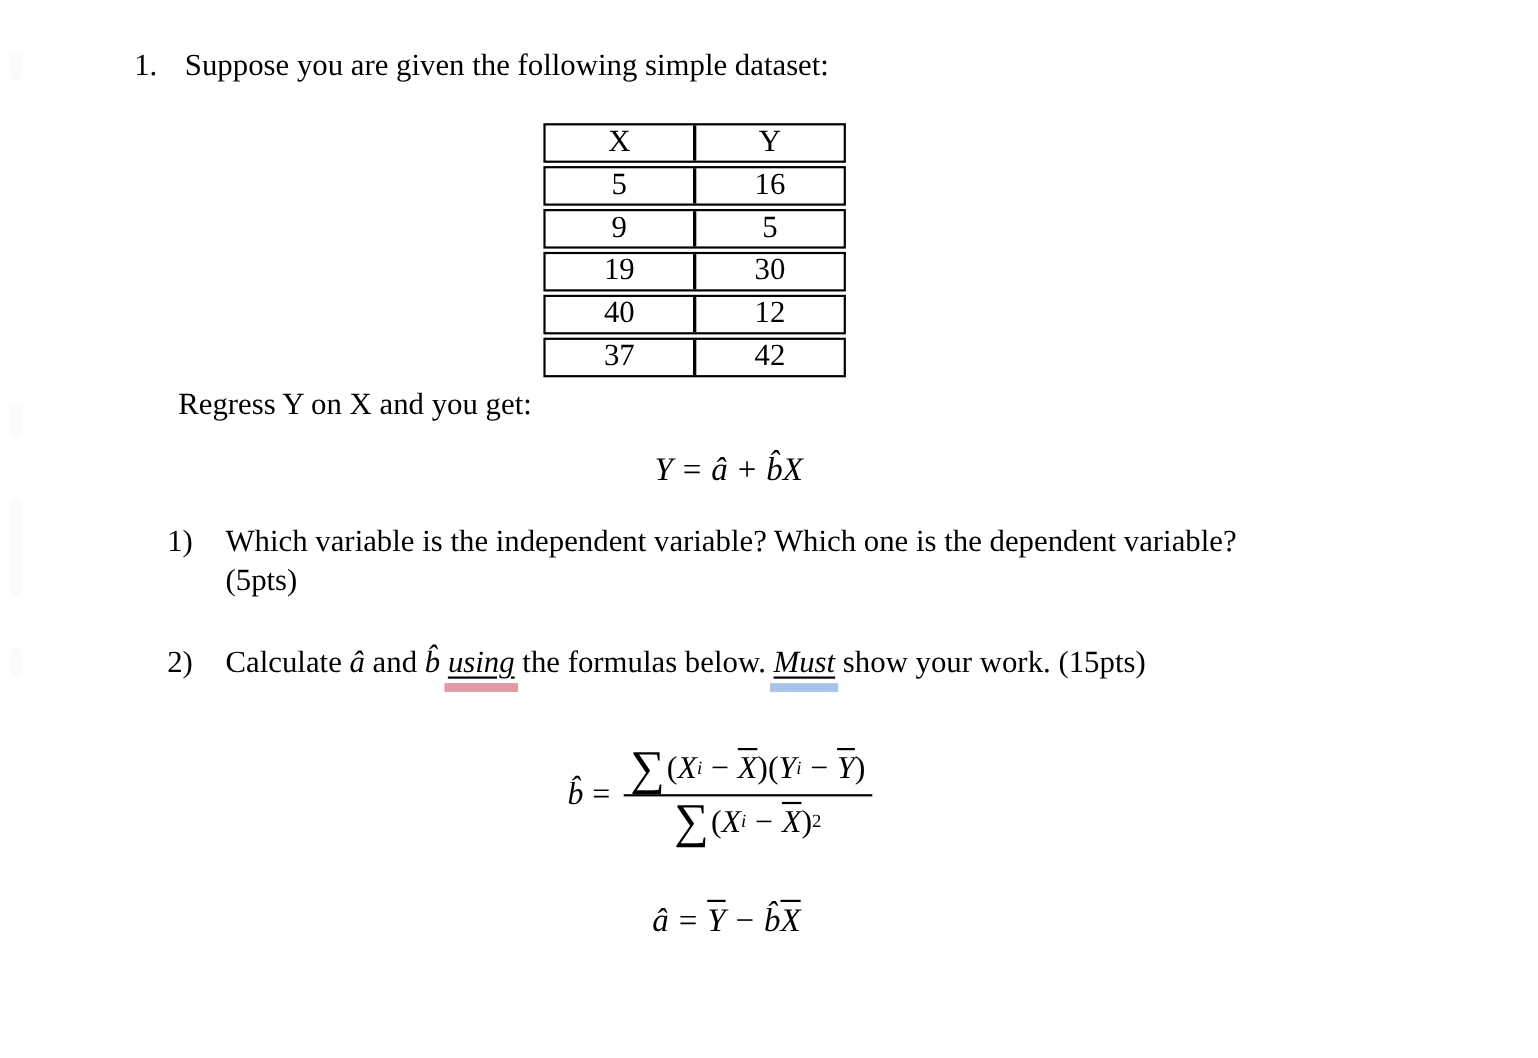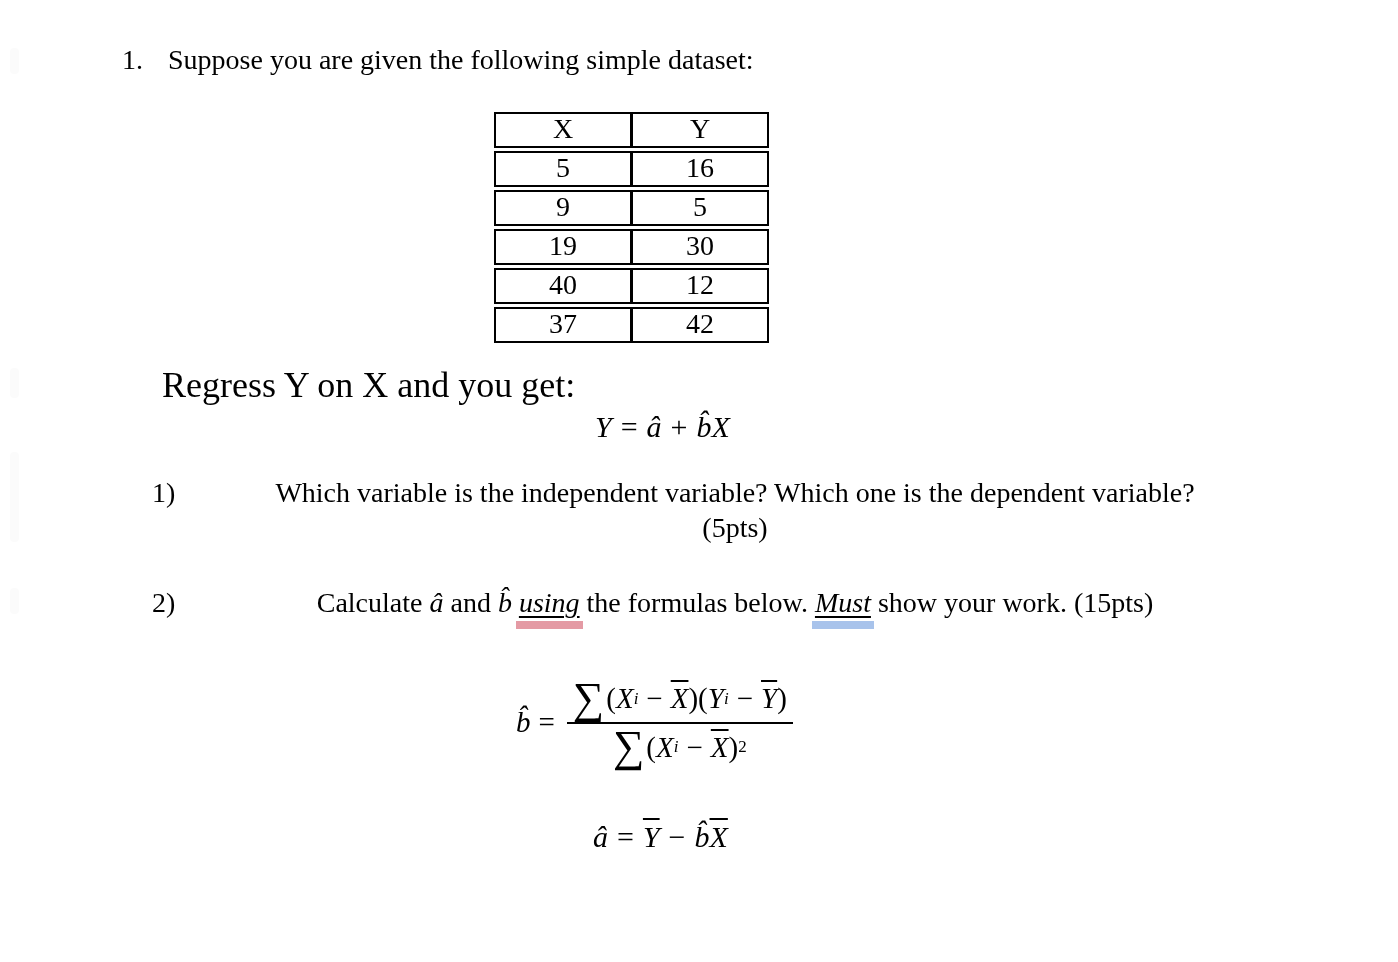--- a/index.html
+++ b/index.html
@@ -49,28 +49,28 @@
     font-size: 28px;
     line-height: 30px;
     padding-bottom: 2px;
   }
   .t-cell.c1 { border-right: 3px solid var(--table_border, #000); }
 
   
   .regress-line {
     position: absolute;
     left: 162px;
-    top: 364px;
-    font-size: 36px;
+    top: 352px;
+    font-size: 28px;
     white-space: nowrap;
   }
 
   .subq { position: absolute; left: 152px; font-size: 28px; line-height: 35px; }
   .subq .qnum { position: absolute; left: 0; top: 0; }
-  .subq .subq-body { margin-left: 53px; width: 1060px; text-align: center; }
+  .subq .subq-body { margin-left: 53px; width: 1060px; }
   .q1 { top: 475px; }
   .q2 { top: 585px; }
 
   
   .mark {
     position: relative;
     text-decoration: underline;
     text-decoration-thickness: 1.5px;
     text-underline-offset: 4px;
     white-space: nowrap;

